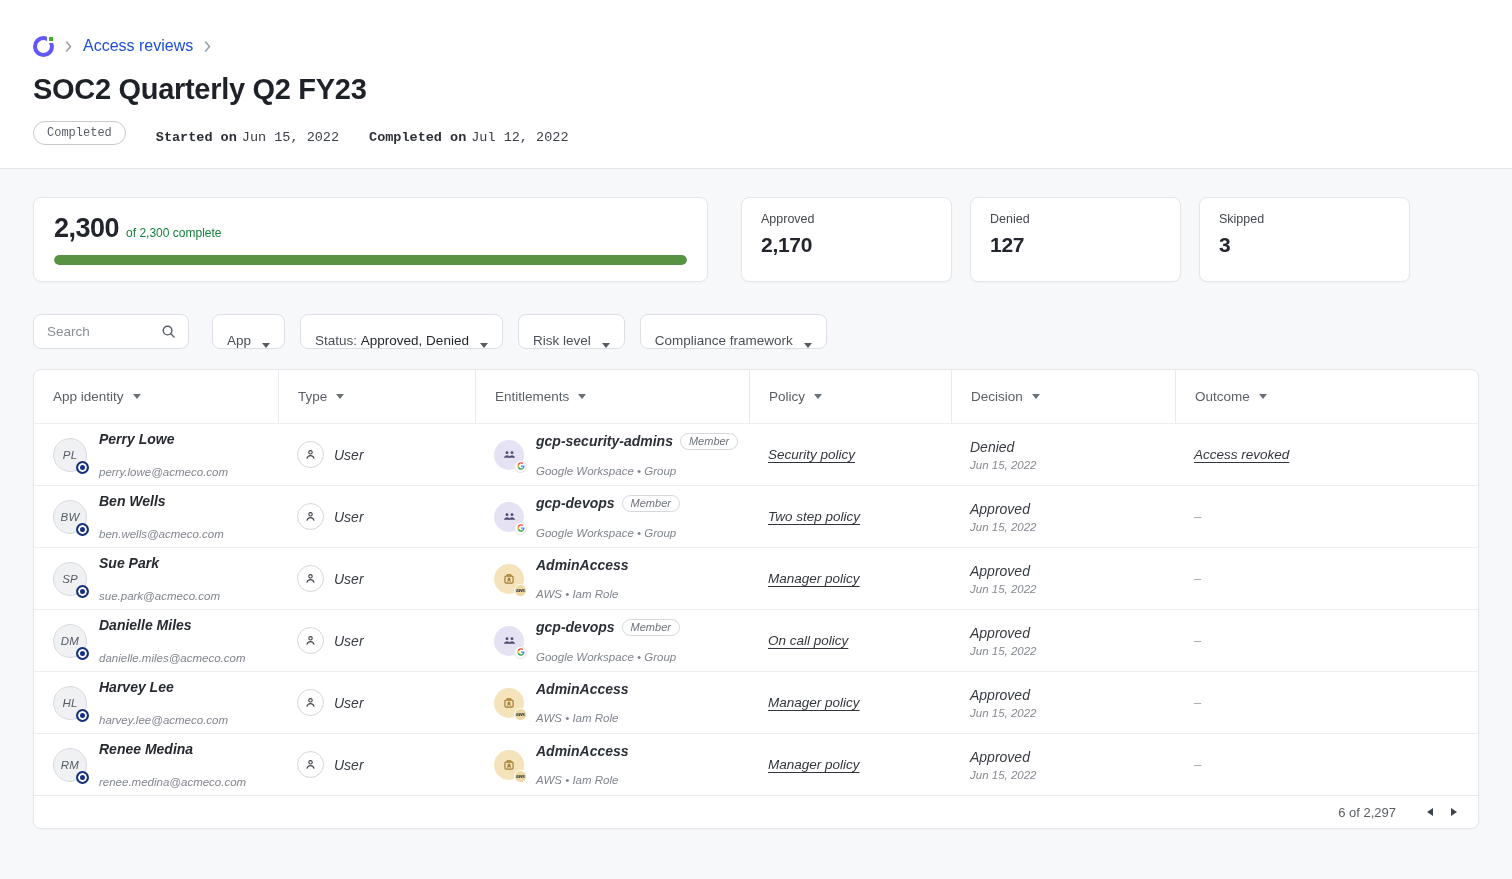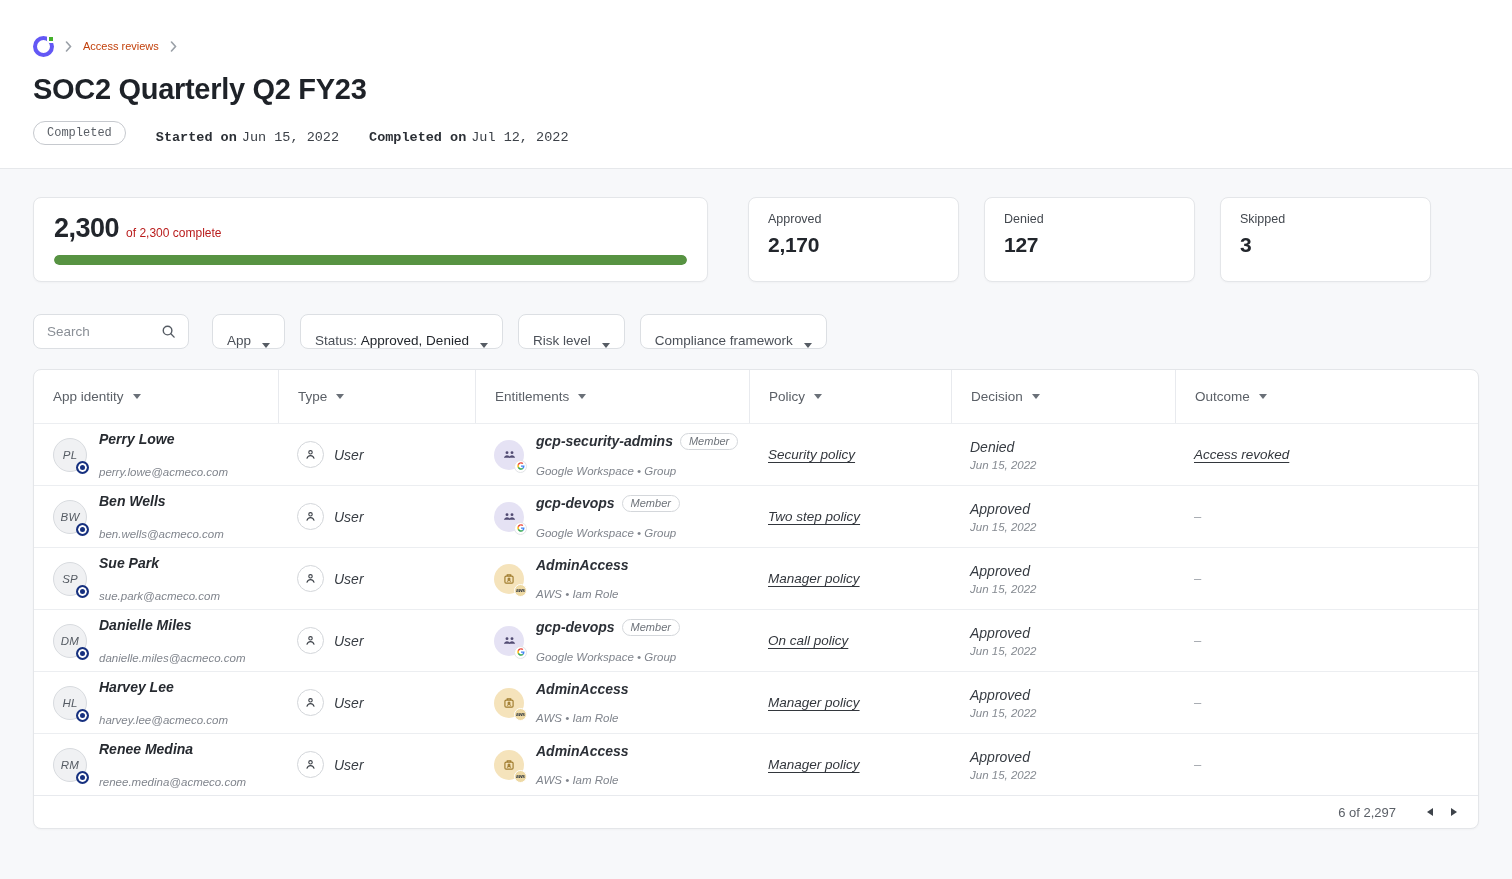--- a/index.html
+++ b/index.html
@@ -18,21 +18,21 @@
   .logo .ring {
     position: absolute; inset: 0; border-radius: 50%;
     border: 4.5px solid #6358f5;
   }
   .logo .tick {
     position: absolute; top: -1px; right: -1px; width: 8px; height: 8px;
     background: #43b02a; border: 2px solid #fff; border-radius: 2px;
   }
   .crumb-sep { color: #9aa0a7; font-size: 12px; line-height: 1; }
   .crumb-sep svg { display: block; }
-  .crumb-link { font-size: 11px; color: #c2410c; cursor: pointer; }
+  .crumb-link { font-size: 16px; color: #1d4ed8; cursor: pointer; }
 
   .page-title {
     margin-top: 17px; font-size: 29px; font-weight: 700;
     color: #1e2228; letter-spacing: -0.3px;
   }
 
   .meta-row { display: flex; align-items: flex-end; margin-top: 15px; padding-bottom: 23px; font-family: Liberation Mono, monospace; }
   .status-pill {
     border: 1px solid #c6c9ce; border-radius: 12px; padding: 3px 13px;
     font-size: 12px; color: #5a5f66; background: #fff; line-height: 16px;
@@ -45,25 +45,25 @@
     border-top: 1px solid #e6e8eb;
     background: #f7f8fa;
     padding: 28px 33px 0;
     height: 711px;
   }
 
   .card {
     background: #fff; border: 1px solid #e4e6e9; border-radius: 8px;
     box-shadow: 0 1px 2px rgba(20,24,30,0.03);
   }
-  .stats-row { display: flex; align-items: stretch; gap: 7px; }
+  .stats-row { display: flex; align-items: stretch; }
   .progress-card { width: 675px; height: 85px; padding: 15px 20px; margin-right: 33px; }
   .progress-line { display: flex; align-items: baseline; }
   .progress-value { font-size: 27px; font-weight: 700; color: #22262c; letter-spacing: -0.5px; }
-  .progress-suffix { font-size: 12px; color: #b91c1c; margin-left: 7px; }
+  .progress-suffix { font-size: 12px; color: #15803d; margin-left: 7px; }
   .progress-track { margin-top: 11px; height: 10px; border-radius: 6px; background: #eceef0; overflow: hidden; }
   .progress-fill { height: 100%; border-radius: 6px; background: #579342; }
 
   .stat-card { width: 211px; height: 85px; padding: 14px 19px; margin-right: 18px; }
   .stat-card:last-child { margin-right: 0; }
   .stat-label { font-size: 12.5px; color: #43484f; }
   .stat-value { font-size: 21px; font-weight: 700; color: #22262c; margin-top: 7px; letter-spacing: -0.3px; }
 
   
   .filters-row { display: flex; align-items: center; margin-top: 32px; }

